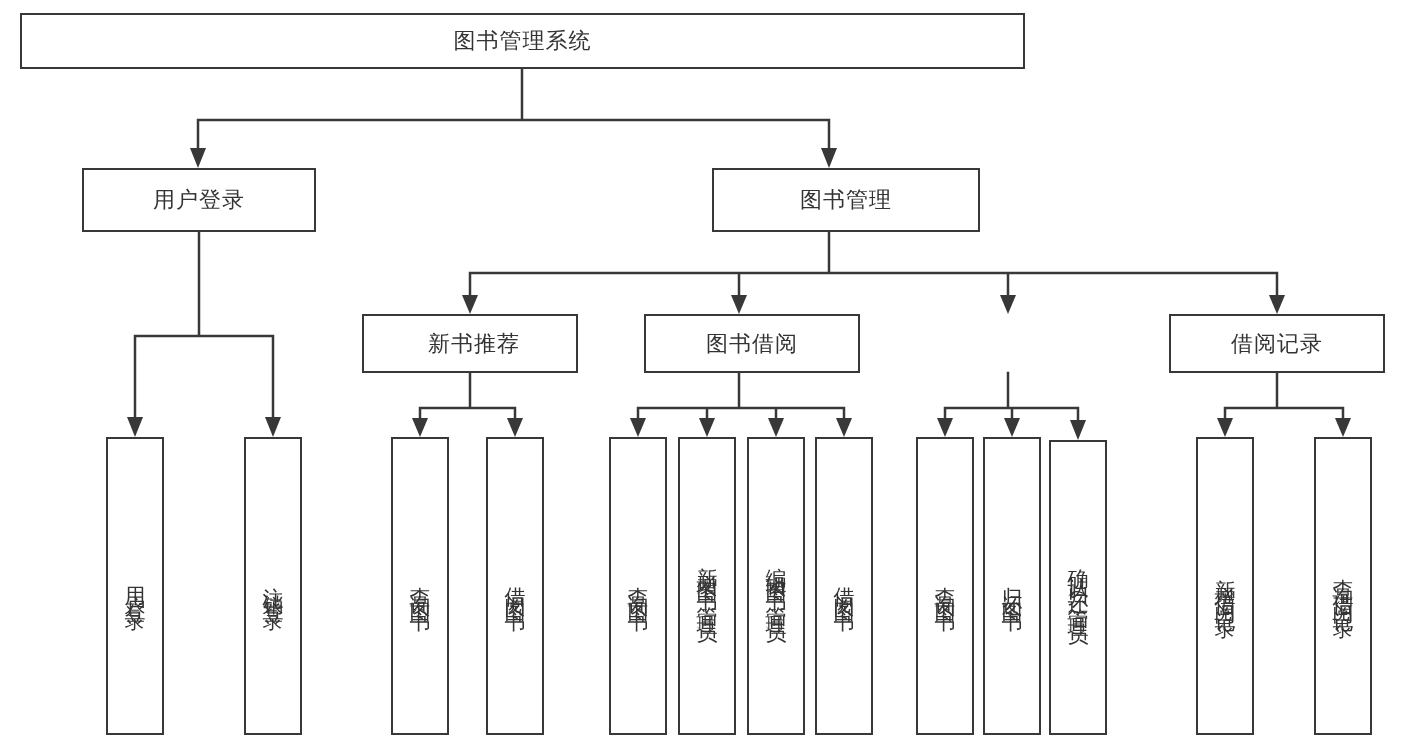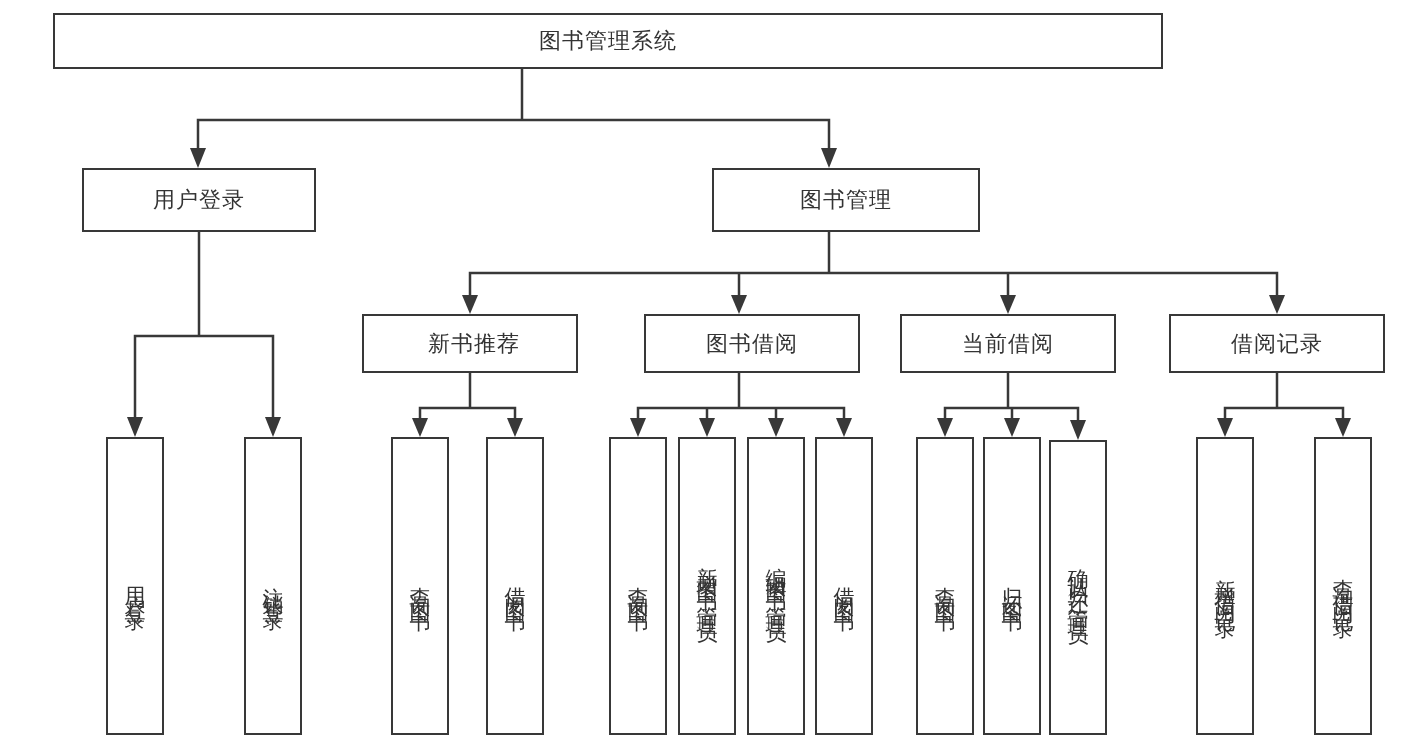--- a/index.html
+++ b/index.html
@@ -25,21 +25,21 @@
     background: #ffffff;
     border: 2.5px solid #383838;
     color: #333333;
     display: flex;
     align-items: center;
     justify-content: center;
   }
 
   .h-node { font-size: 22px; letter-spacing: 1px; }
 
-  .root-node  { left: 20px;  top: 13px;  width: 1110px; height: 56px; margin-left: 33px; }
+  .root-node  { left: 20px;  top: 13px;  width: 1005px; height: 56px; }
 
   .l2a { left: 82px;  top: 168px; width: 234px; height: 64px; }
   .l2b { left: 712px; top: 168px; width: 268px; height: 64px; }
 
   .l3 { top: 314px; width: 216px; height: 59px; }
   .l3-1 { left: 362px; padding-left: 8px; }
   .l3-2 { left: 644px; }
   .l3-3 { left: 900px; }
   .l3-4 { left: 1169px; }
 
@@ -142,23 +142,20 @@
   <div class="node h-node l2b">
     <span>图书管理</span>
   </div>
 
   <div class="node h-node l3 l3-1">
     <span>新书推荐</span>
   </div>
   <div class="node h-node l3 l3-2">
     <span>图书借阅</span>
   </div>
-  <div class="node h-node l3 l3-3">
-    <span>当前借阅</span>
-  </div>
   <div class="node h-node l3 l3-4">
     <span>借阅记录</span>
   </div>
 
   <div class="node v-node v1">
     <span>用户登录</span>
   </div>
   <div class="node v-node v2">
     <span>注销登录</span>
   </div>

